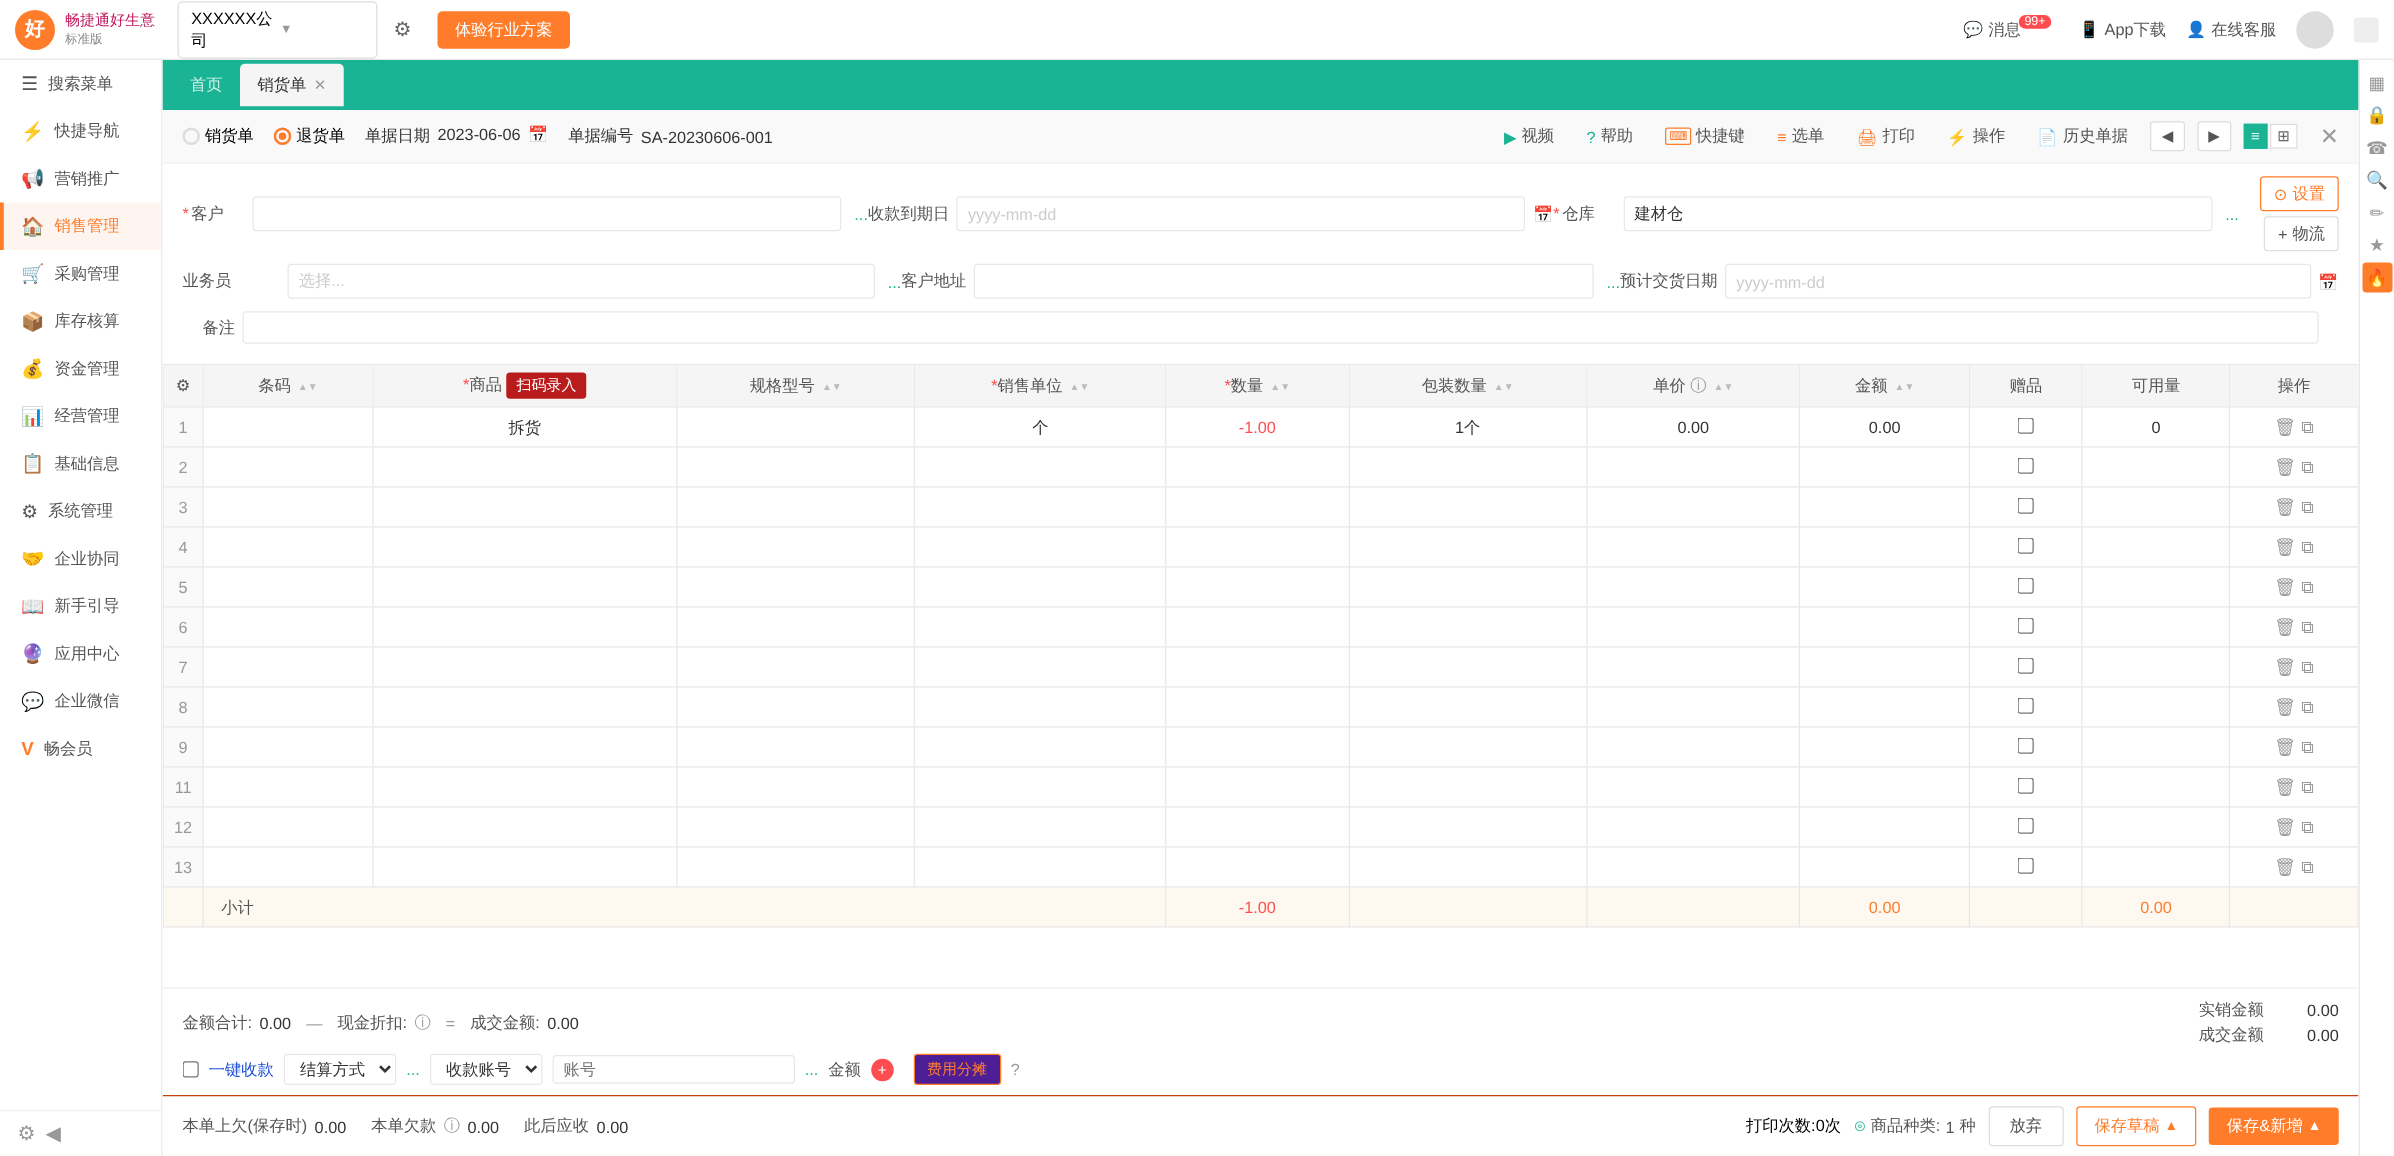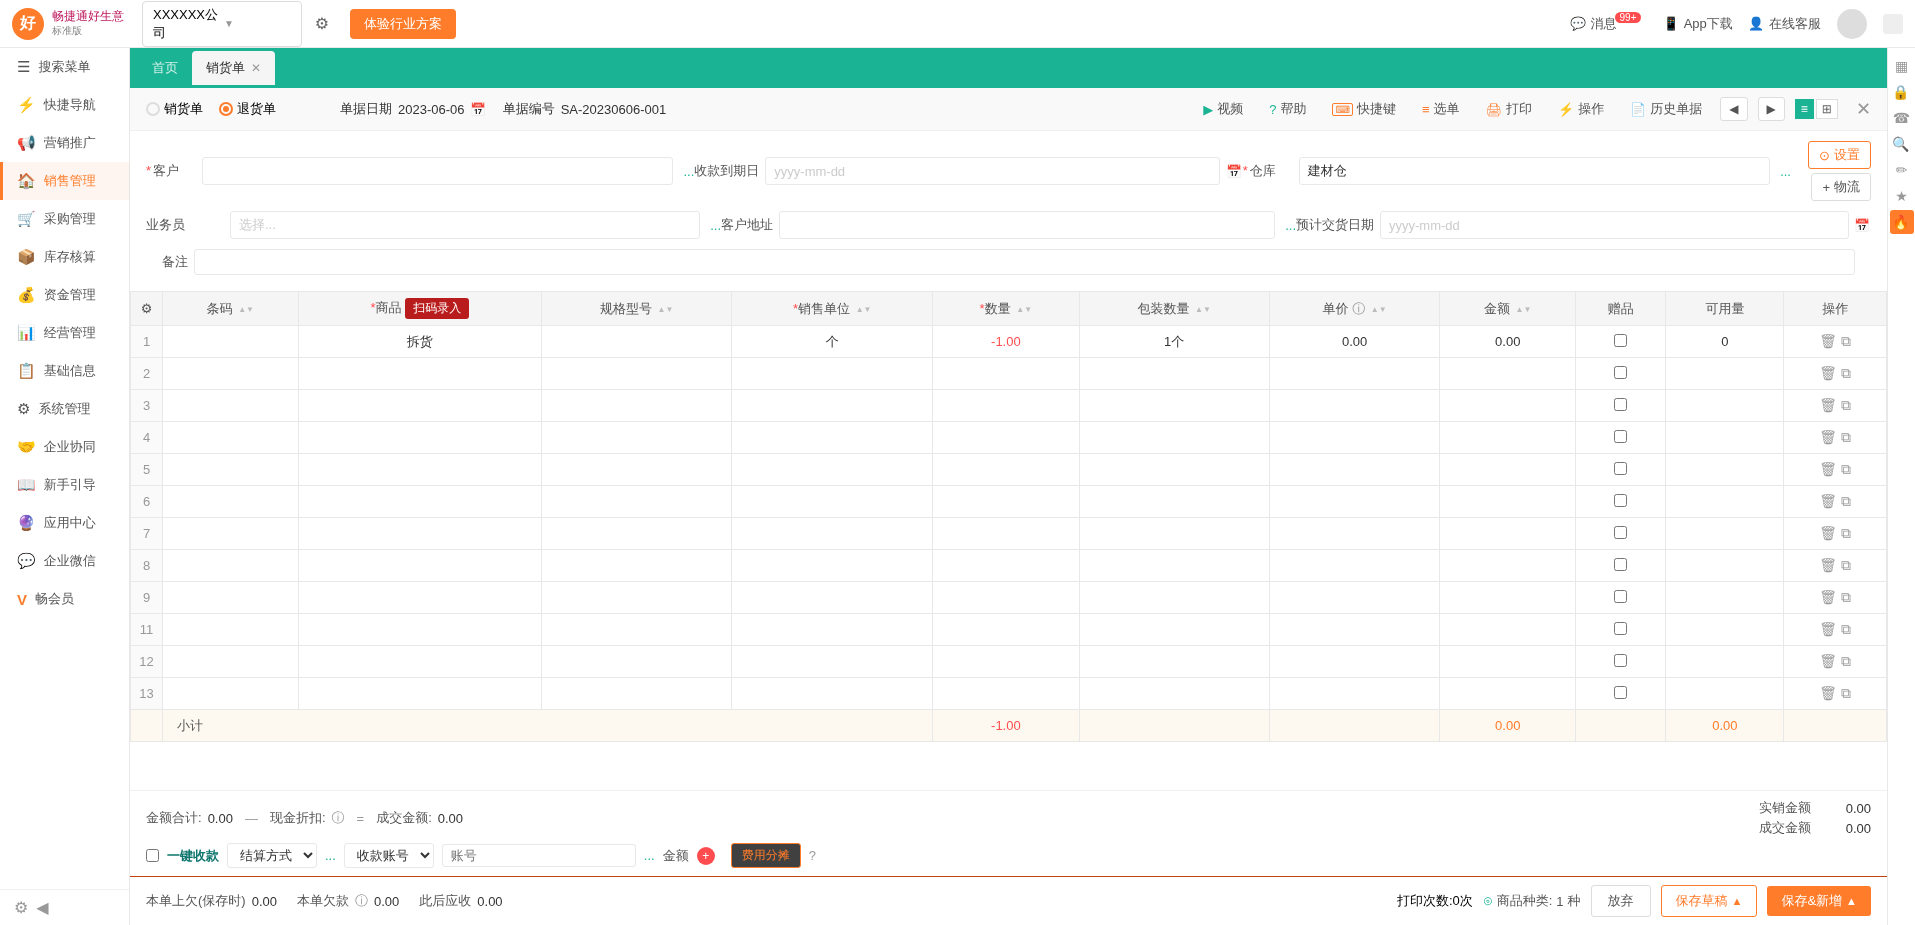--- a/index.html
+++ b/index.html
@@ -131,21 +131,21 @@
     .radio-item { display: flex; align-items: center; gap: 4px; cursor: pointer; }
     .radio-dot {
       width: 14px; height: 14px; border-radius: 50%;
       border: 2px solid #ddd; display: flex; align-items: center; justify-content: center;
     }
     .radio-dot.checked { border-color: #ff7c2a; }
     .radio-dot.checked::after {
       content: ''; width: 6px; height: 6px;
       background: #ff7c2a; border-radius: 50%;
     }
-    .date-field { display: flex; align-items: center; gap: 6px; color: #333; margin-left: 48px; }
+    .date-field { display: flex; align-items: flex-start; gap: 6px; color: #333; }
     .date-value { color: #333; font-weight: 500; }
     .doc-num { display: flex; align-items: center; gap: 6px; color: #333; }
     .toolbar-btn {
       display: flex; align-items: center; gap: 4px;
       padding: 4px 8px; cursor: pointer; color: #555; font-size: 12px;
     }
     .close-btn { color: #999; font-size: 18px; cursor: pointer; margin-left: 8px; }
 
     
     .fields-section {
@@ -231,38 +231,38 @@
     }
     .summary-item { display: flex; align-items: center; gap: 6px; color: #555; }
     .summary-value { color: #333; font-weight: 500; }
     .dash { color: #999; }
     .equals { color: #999; }
 
     .payment-row {
       display: flex; align-items: center; gap: 8px;
     }
     .payment-checkbox { cursor: pointer; }
-    .payment-label { color: #0f766e; font-weight: bold; }
+    .payment-label { color: #1d4ed8; }
     .payment-select {
       border: 1px solid #e8e8e8; border-radius: 3px; padding: 3px 8px;
       color: #333; background: white; cursor: pointer;
     }
     .payment-input {
       border: 1px solid #e8e8e8; border-radius: 3px; padding: 3px 8px;
       color: #ccc; min-width: 80px;
     }
     .payment-dots { color: #1ab394; cursor: pointer; }
     .payment-amount-label { color: #555; }
     .add-btn {
       background: #ff4d4f; color: white; border: none; border-radius: 50%;
       width: 18px; height: 18px; cursor: pointer; font-size: 12px;
       display: flex; align-items: center; justify-content: center;
     }
     .expense-btn {
-      border: 1px solid #ff7c2a; color: #ff7c2a; background: #404040;
+      border: 1px solid #ff7c2a; color: #ff7c2a; background: #4c1d95;
       border-radius: 3px; padding: 3px 10px; cursor: pointer; font-size: 12px;
     }
     .question-btn { color: #999; cursor: pointer; }
 
     
     .footer-bar {
       background: white; border-top: 1px solid #c2410c;
       padding: 8px 16px;
       display: flex; align-items: center;
       flex-shrink: 0; gap: 20px;

